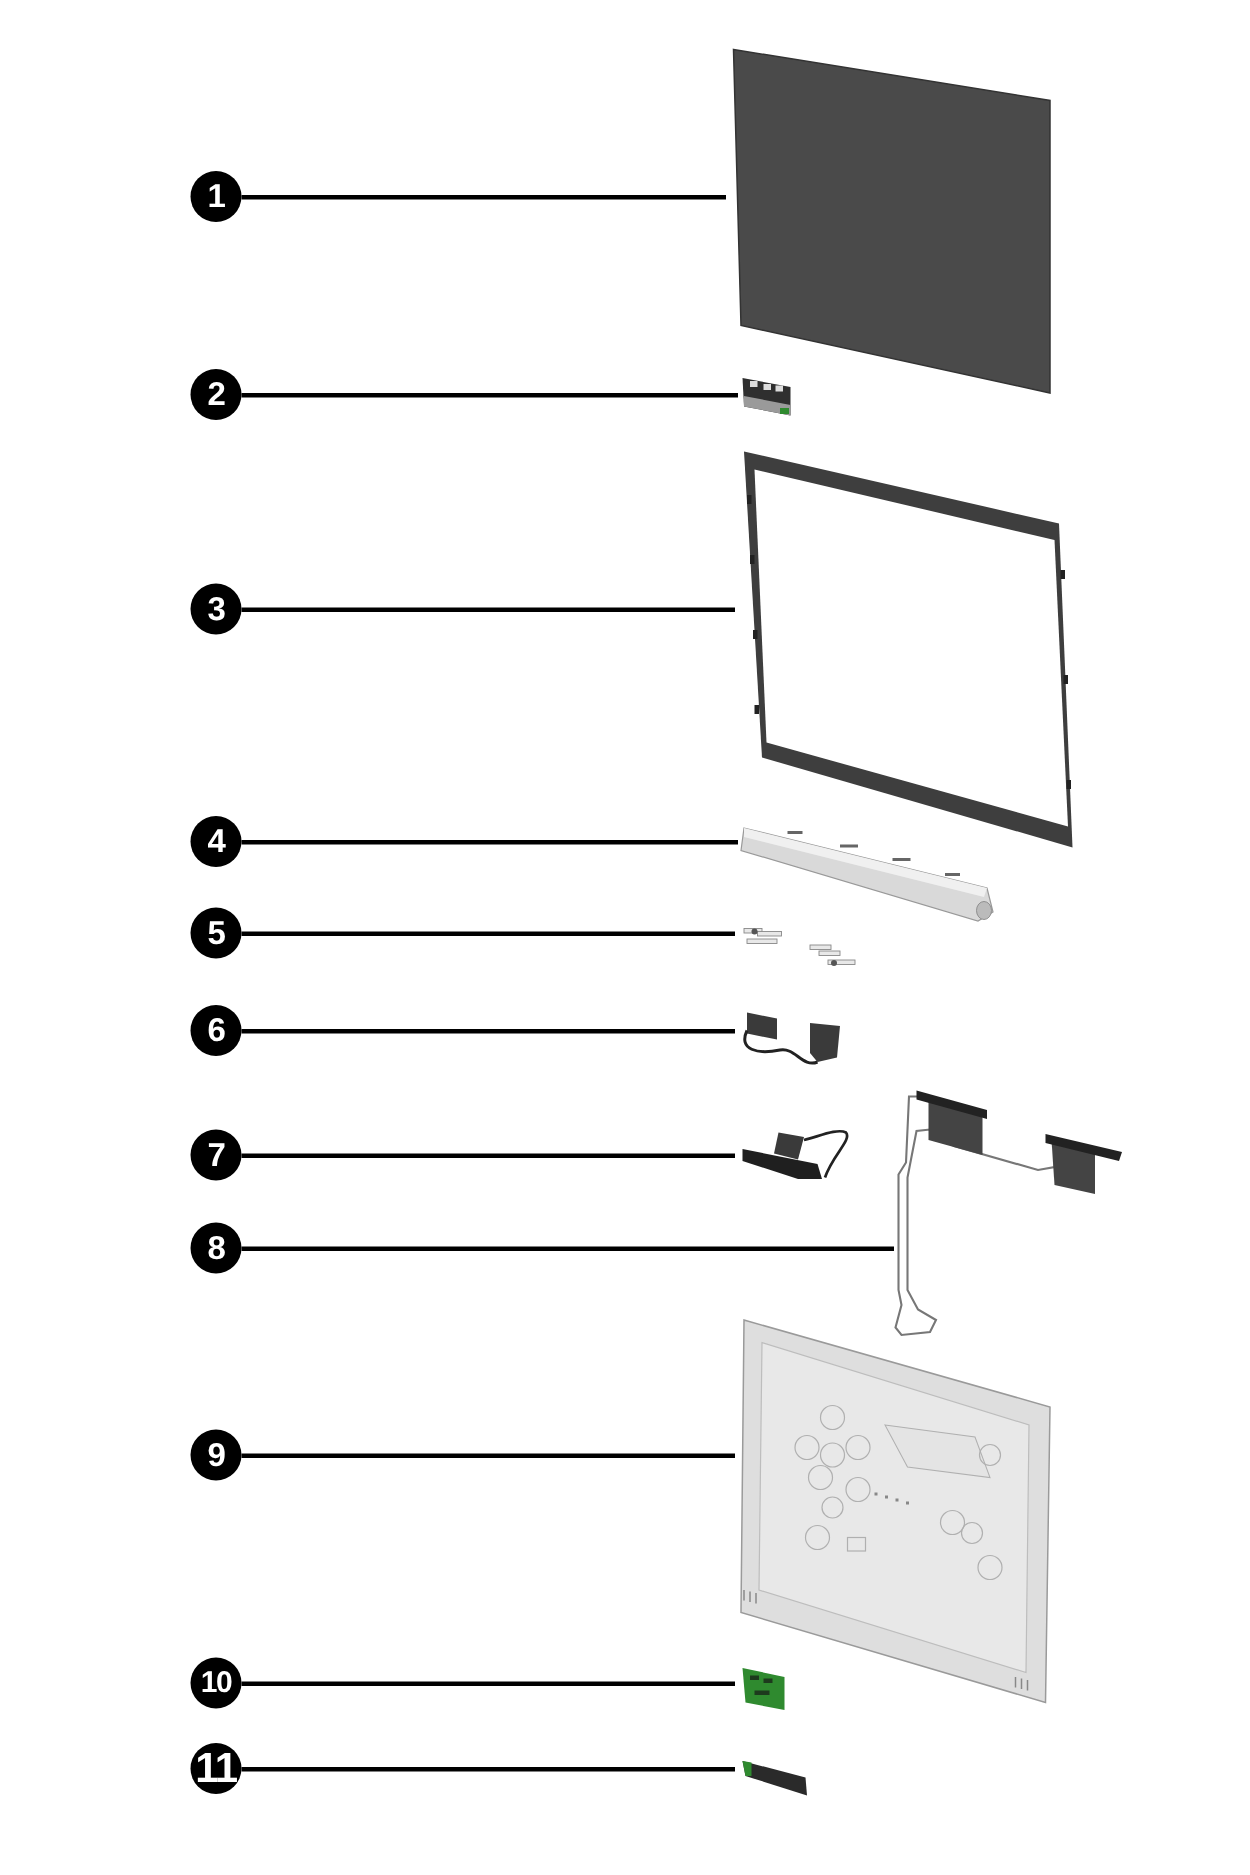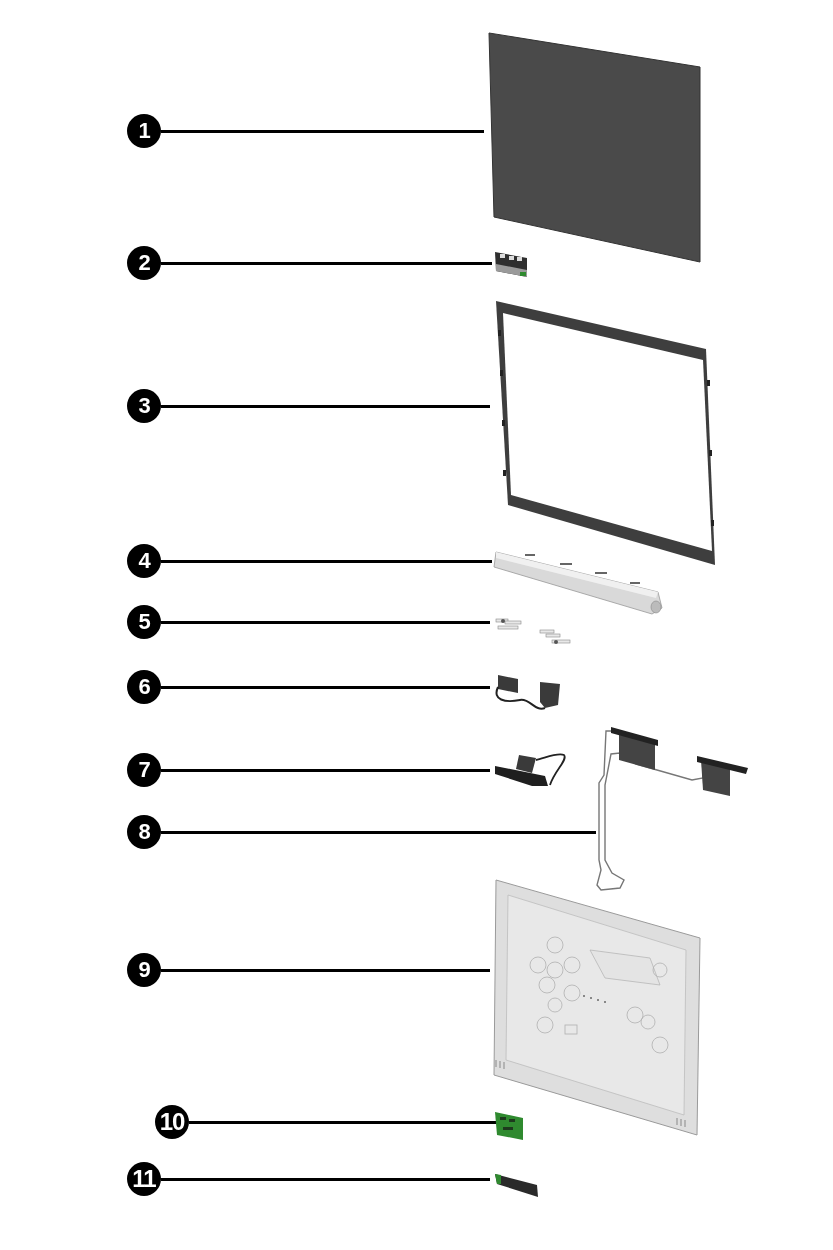--- a/index.html
+++ b/index.html
@@ -42,25 +42,25 @@
 </div>
 <div class="callout" style="top:814px;">
   <div class="badge">8</div>
   <div class="leader" style="width:435px;"></div>
 </div>
 <div class="callout" style="top:952px;">
   <div class="badge">9</div>
   <div class="leader" style="width:329px;"></div>
 </div>
 <div class="callout" style="top:1104px;">
-  <div class="badge" style="font-size:24px;margin-left:28px;">10</div>
+  <div class="badge" style="font-size:20px;">10</div>
   <div class="leader" style="width:329px;"></div>
 </div>
 <div class="callout" style="top:1161px;">
-  <div class="badge" style="font-size:24px;">11</div>
+  <div class="badge" style="font-size:28px;">11</div>
   <div class="leader" style="width:329px;"></div>
 </div>
 
 <svg class="parts" width="833" height="1250" viewBox="0 0 833 1250">
 
   <g>
     <polygon points="489,33 700,67 700,262 494,217" fill="#4a4a4a" stroke="#333" stroke-width="1"></polygon>
   </g>
 
   <g>

